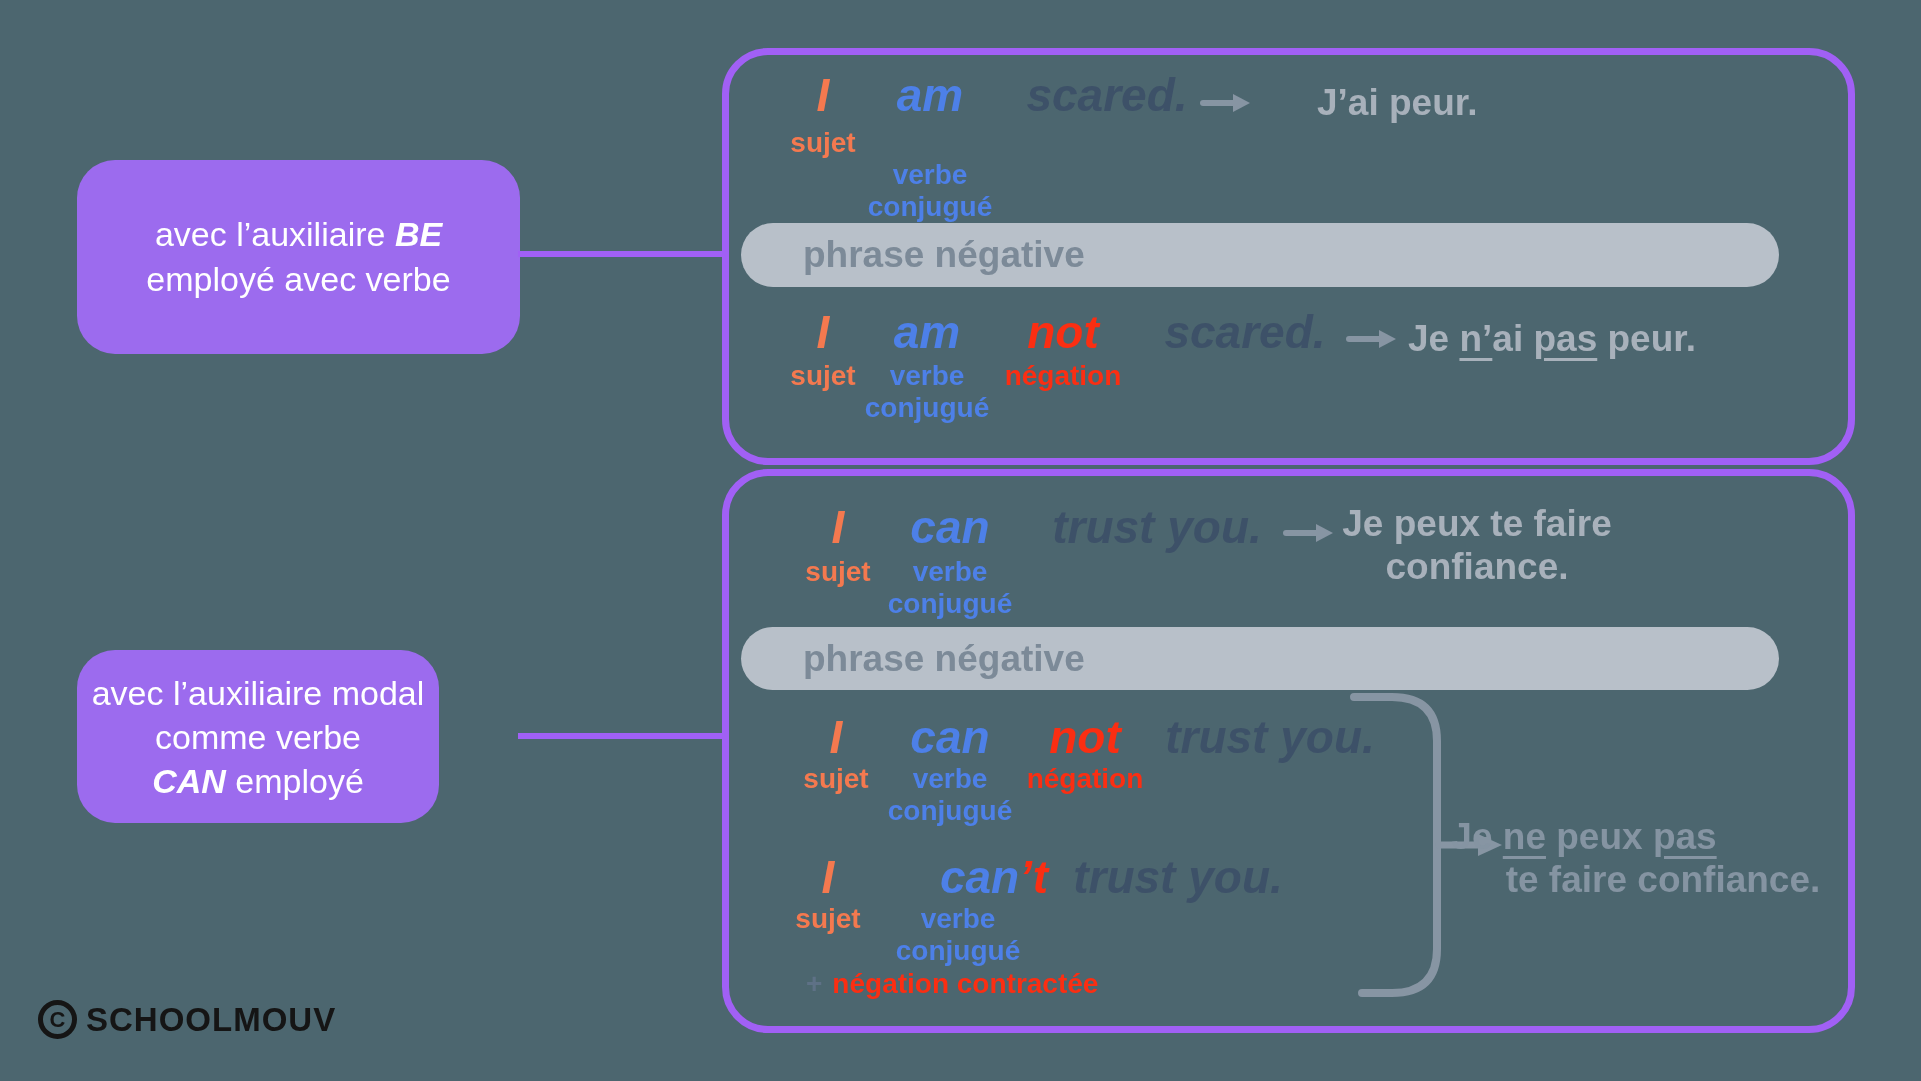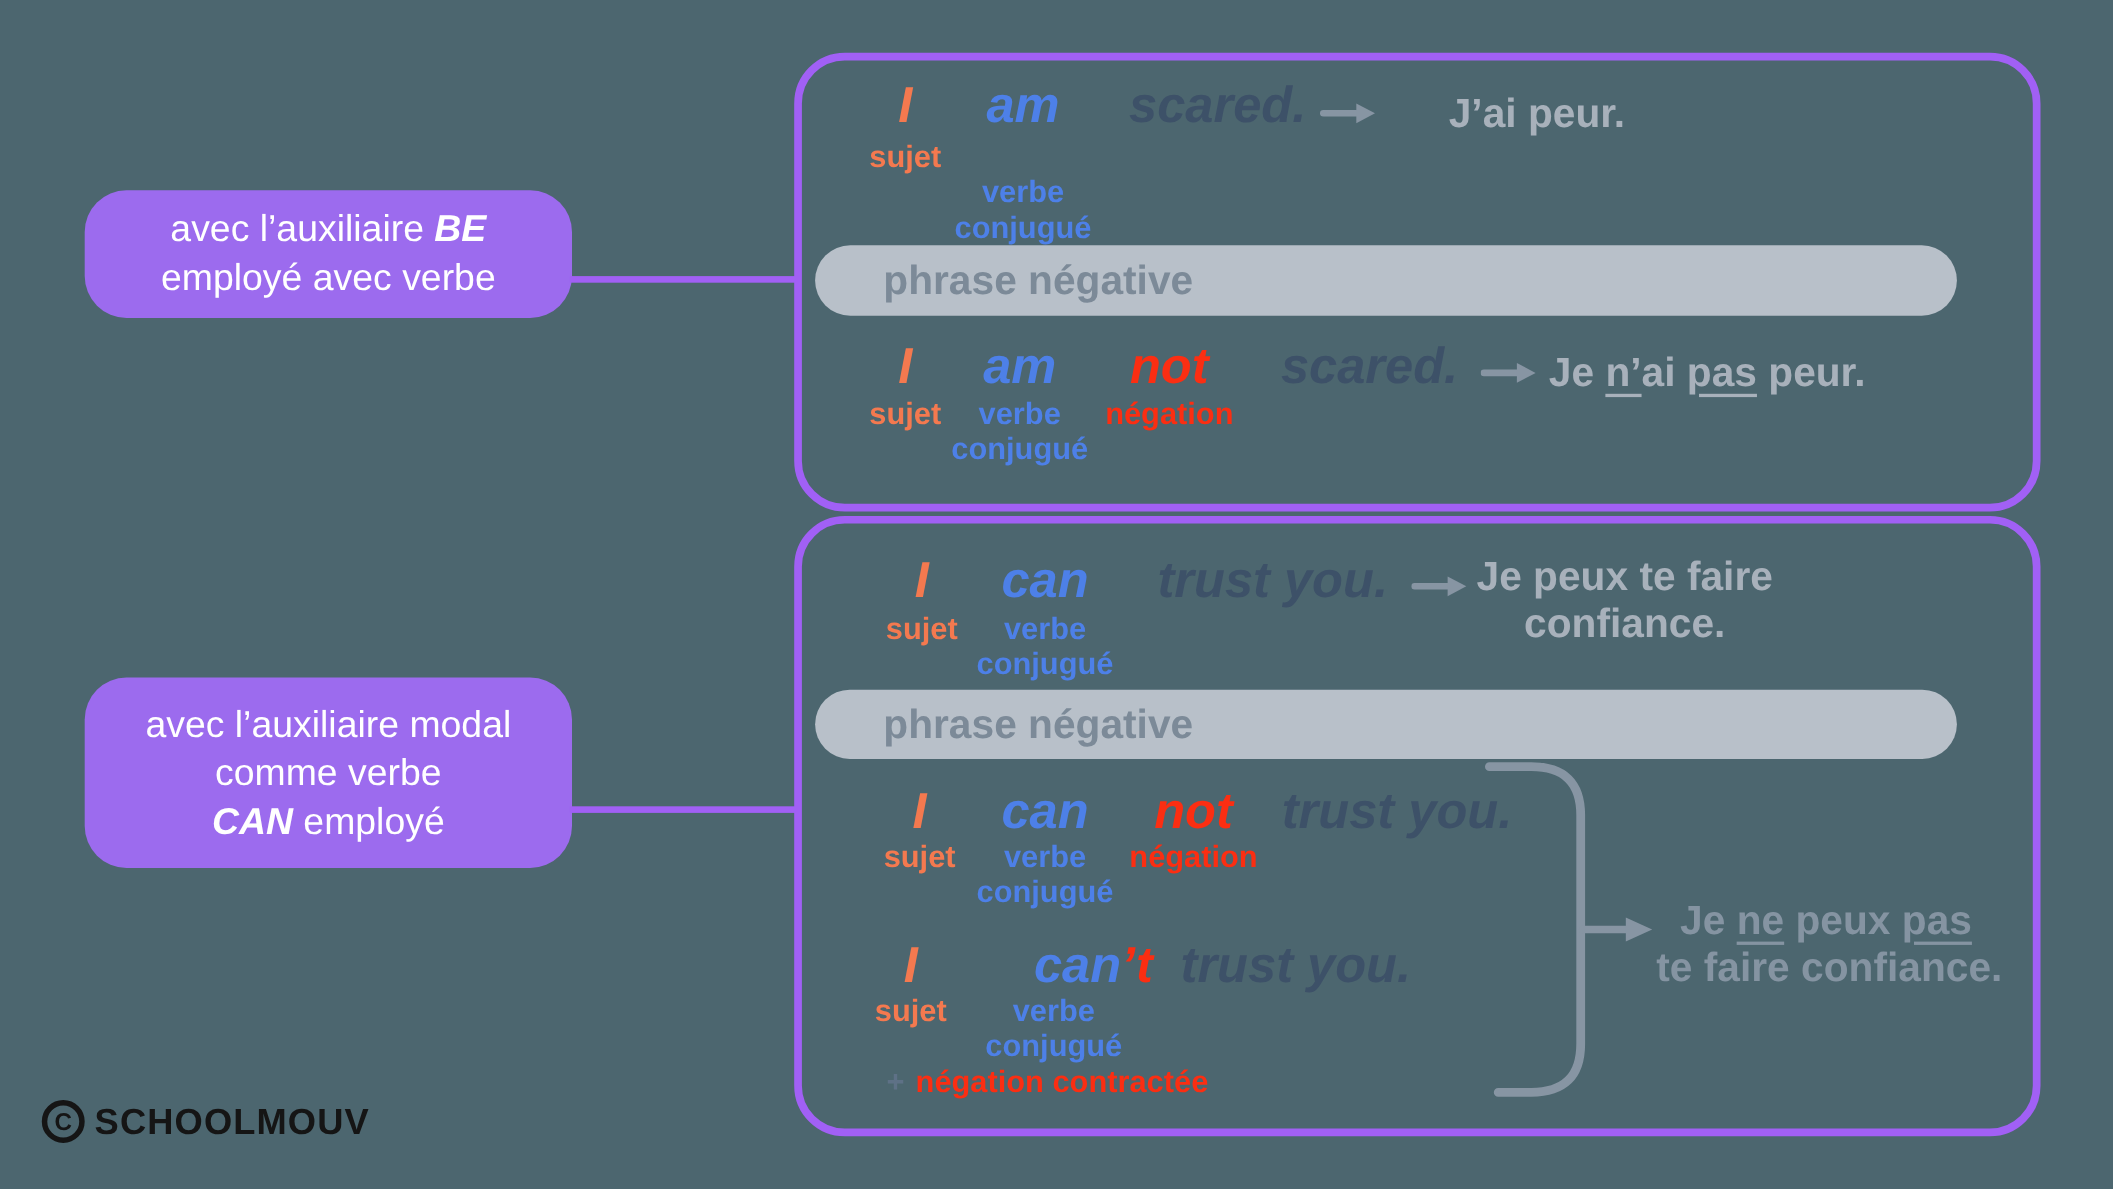--- a/index.html
+++ b/index.html
@@ -46,28 +46,28 @@
   .copy-circle{width:29px;height:29px;border:5px solid var(--ink);border-radius:50%;
                display:flex;align-items:center;justify-content:center;
                font-weight:bold;font-size:22px;line-height:1;}
   .brand-name{font-size:33px;font-weight:bold;letter-spacing:1px;}
 </style>
 </head>
 <body>
 
 <div class="canvas">
 
-  <div class="lbox" style="left:77px;top:173px;width:443px;height:116px;">
+  <div class="lbox" style="left:77px;top:160px;width:443px;height:194px;">
     <div>
       <div><span>avec l’auxiliaire </span><span class="em">BE</span></div>
       <div>employé avec verbe</div>
     </div>
   </div>
 
-  <div class="lbox" style="left:77px;top:616px;width:443px;height:173px;line-height:44px;">
+  <div class="lbox" style="left:77px;top:650px;width:362px;height:173px;line-height:44px;">
     <div>
       <div>avec l’auxiliaire modal</div>
       <div>comme verbe</div>
       <div><span class="em">CAN</span><span> employé</span></div>
     </div>
   </div>
 
   <div class="connector" style="left:518px;top:251px;width:208px;"></div>
   <div class="connector" style="left:518px;top:733px;width:208px;"></div>
 
@@ -147,21 +147,21 @@
   <span class="lbl lbl-left" style="left:806px;top:968px;">
     <span class="plus c-plus">+</span><span class="c-red">négation contractée</span>
   </span>
 
   <svg class="bracket" style="left:1340px;top:683px;" width="185" height="330" viewBox="0 0 185 330">
     <path d="M14 14 H52 Q97 14 97 58 V266 Q97 310 52 310 H22" fill="none" stroke="currentColor" stroke-width="8" stroke-linecap="round"></path>
     <line x1="99" y1="162" x2="138" y2="162" stroke="currentColor" stroke-width="7" stroke-linecap="round"></line>
     <path d="M138 151 L162 162 L138 173 Z" fill="currentColor"></path>
   </svg>
 
-  <span class="fr fr-center fr-dim" style="left:1660px;top:816px;">
+  <span class="fr fr-center fr-dim" style="left:1584px;top:816px;">
     <span>Je </span><span class="su">ne</span><span> peux </span><span class="su">pas</span>
   </span>
   <span class="fr fr-center fr-dim" style="left:1663px;top:859px;">te faire confiance.</span>
 
   <div class="brand" style="left:38px;top:1000px;">
     <span class="copy-circle">C</span>
     <span class="brand-name">SCHOOLMOUV</span>
   </div>
 
 </div>

